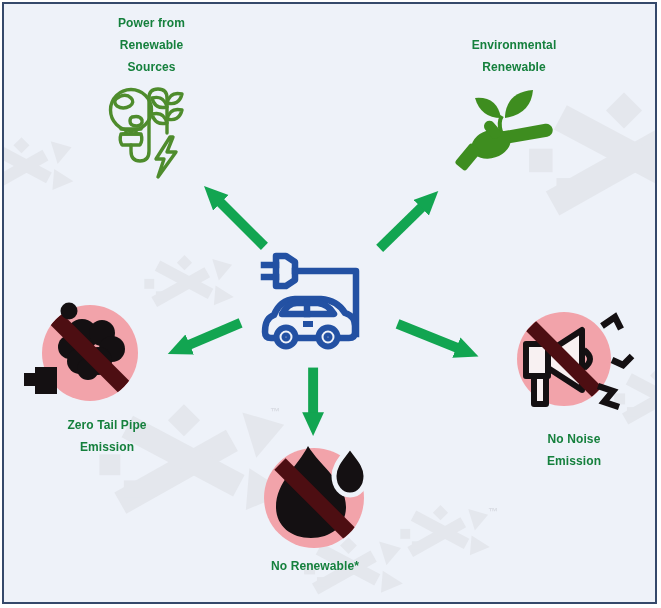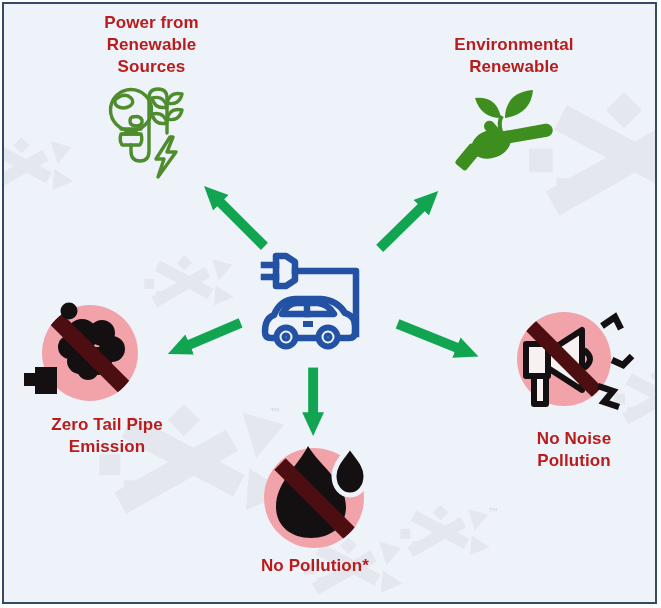--- a/index.html
+++ b/index.html
@@ -1,19 +1,19 @@
 <!DOCTYPE html>
 <html><head>
 <meta charset="utf-8">
 <style>
   html,body{margin:0;padding:0;background:#ffffff;font-family:"Liberation Sans",sans-serif;}
   #canvas{position:relative;width:655px;height:602px;margin:2px 0 0 2px;border:2px solid #35496b;
           background:#eef2f9;overflow:hidden;box-sizing:border-box;}
-  .label{position:absolute;text-align:center;white-space:pre-line;color:#b91c1c;
-         font-size:17px;line-height:22px;font-weight:600;letter-spacing:.1px;}
+  .label{position:absolute;text-align:center;white-space:pre-line;color:#15803d;
+         font-size:12px;line-height:22px;font-weight:600;letter-spacing:.1px;}
   .abs{position:absolute;}
   .wm{position:absolute;opacity:1;}
   .tm{position:absolute;color:#d9dce3;font-size:10px;font-weight:700;}
   svg{display:block;overflow:visible;}
   .layer{position:absolute;left:0;top:0;width:100%;height:100%;pointer-events:none;}
 </style>
 </head>
 <body>
 
 <div id="canvas">
@@ -165,28 +165,28 @@
       <path d="M82,46 Q94,55 82,64" fill="none"></path>
     </g>
     <line x1="29" y1="22" x2="95" y2="88" stroke="#4d0e12" stroke-width="14" clip-path="url(#clipNo)"></line>
     <g stroke="#141012" stroke-width="6.5" fill="none">
       <path d="M100,22 L113,13 L119,25"></path>
       <path d="M110,56 L121,61 L130,52"></path>
       <path d="M96,82 L111,87 L102,98 L117,103"></path>
     </g>
   </svg>
   <div class="label" style="left:500px;top:424px;width:140px">No Noise
-Pollution</div>
+Emission</div>
 
   <svg class="abs" style="left:256px;top:430px" width="110" height="122" viewBox="0 0 110 122">
     <defs>
         <clipPath id="clipLu">
           <circle cx="54" cy="64" r="50"></circle>
         </clipPath>
       </defs>
     <circle cx="54" cy="64" r="50" fill="#f2a3aa"></circle>
     <path d="M48,12 C60,32 86,48 86,73 C86,92 71,104 51,104 C31,104 16,92 16,73 C16,48 38,32 48,12 Z" fill="#141012"></path>
     <path d="M90,12 C96,22 106,30 106,42 C106,53 99,61 90,61 C81,61 74,53 74,42 C74,30 84,22 90,12 Z" fill="#141012" stroke="#eef2f9" stroke-width="5"></path>
     <line x1="20" y1="30" x2="90" y2="100" stroke="#4d0e12" stroke-width="16" clip-path="url(#clipLu)"></line>
   </svg>
-  <div class="label" style="left:235px;top:551px;width:152px">No Pollution*</div>
+  <div class="label" style="left:235px;top:551px;width:152px">No Renewable*</div>
 
 </div>
 
 </body></html>

